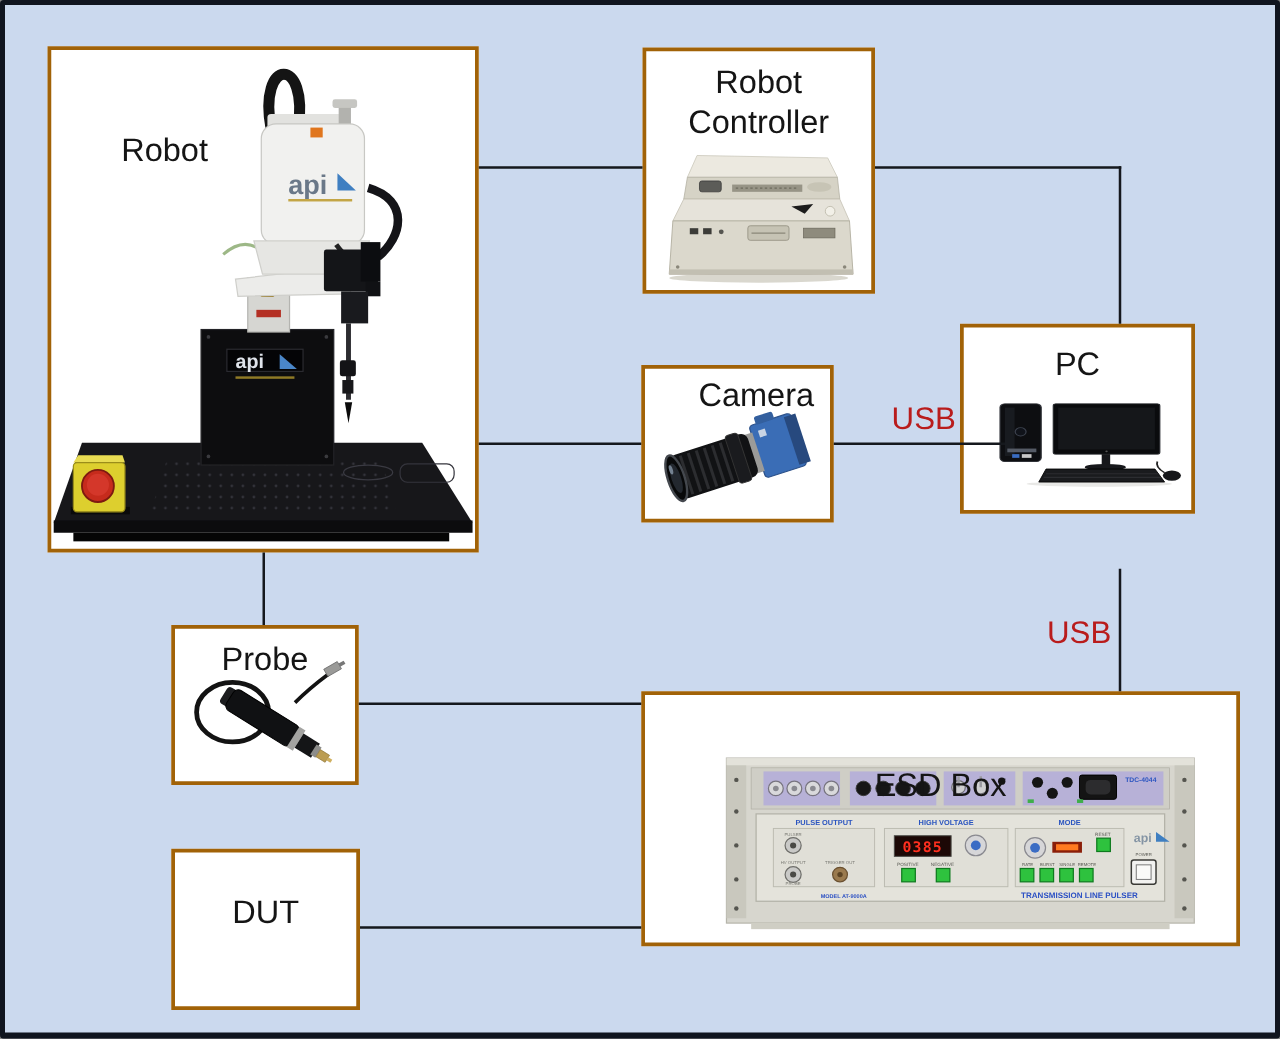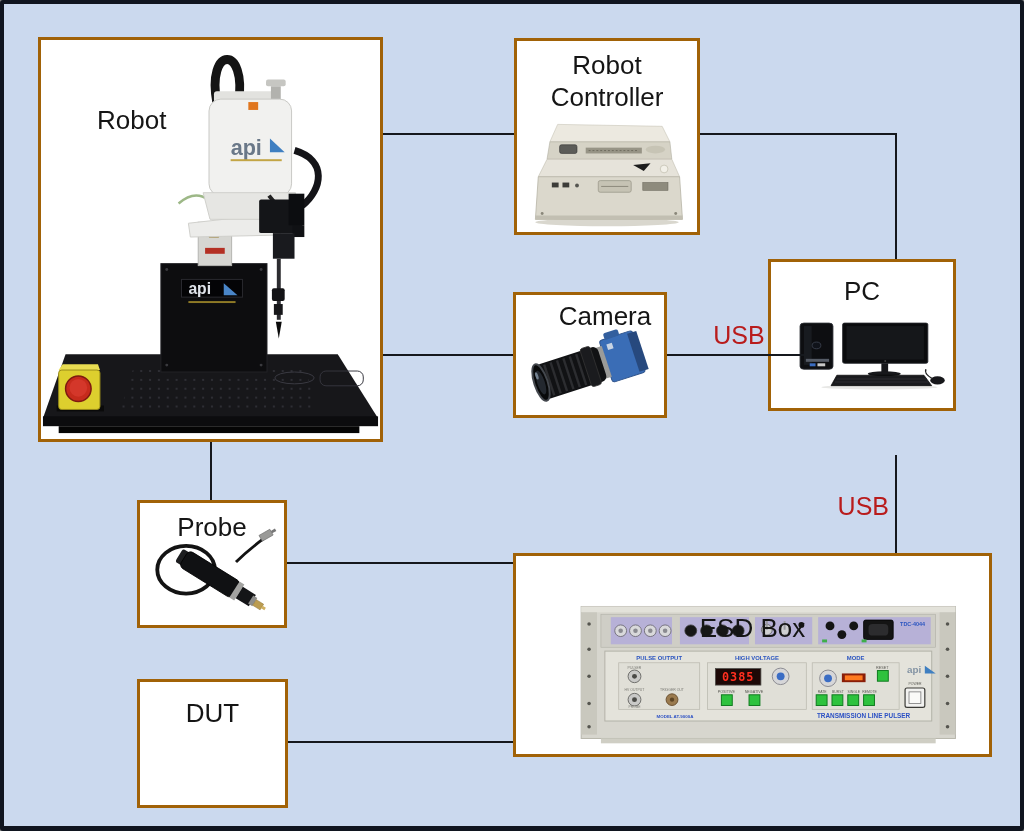--- a/index.html
+++ b/index.html
@@ -43,21 +43,21 @@
   #probe-box{left:133px;top:496px;width:150px;height:128px;}
   #esd-box{left:509px;top:549px;width:479px;height:204px;}
   #dut-box{left:133px;top:675px;width:151px;height:129px;}
   
   #robot-box .node-title{left:56px;right:auto;top:64px;text-align:center;}
   #controller-box .node-title{top:8px;padding:0 26px;}
   #camera-box .node-title{top:5px;padding-left:30px;}
   #pc-box .node-title{top:13px;}
   #probe-box .node-title{top:8px;}
   #esd-box .node-title{top:8px;margin-top:48px;}
-  #dut-box .node-title{top:15px;}
+  #dut-box .node-title{top:31px;}
   
   #robot-box svg,#controller-box svg,#camera-box svg,#pc-box svg,#probe-box svg,#esd-box svg{
     position:absolute;left:0;top:0;width:100%;height:100%;
   }
 </style>
 </head>
 <body>
 
 <div id="frame">
 

